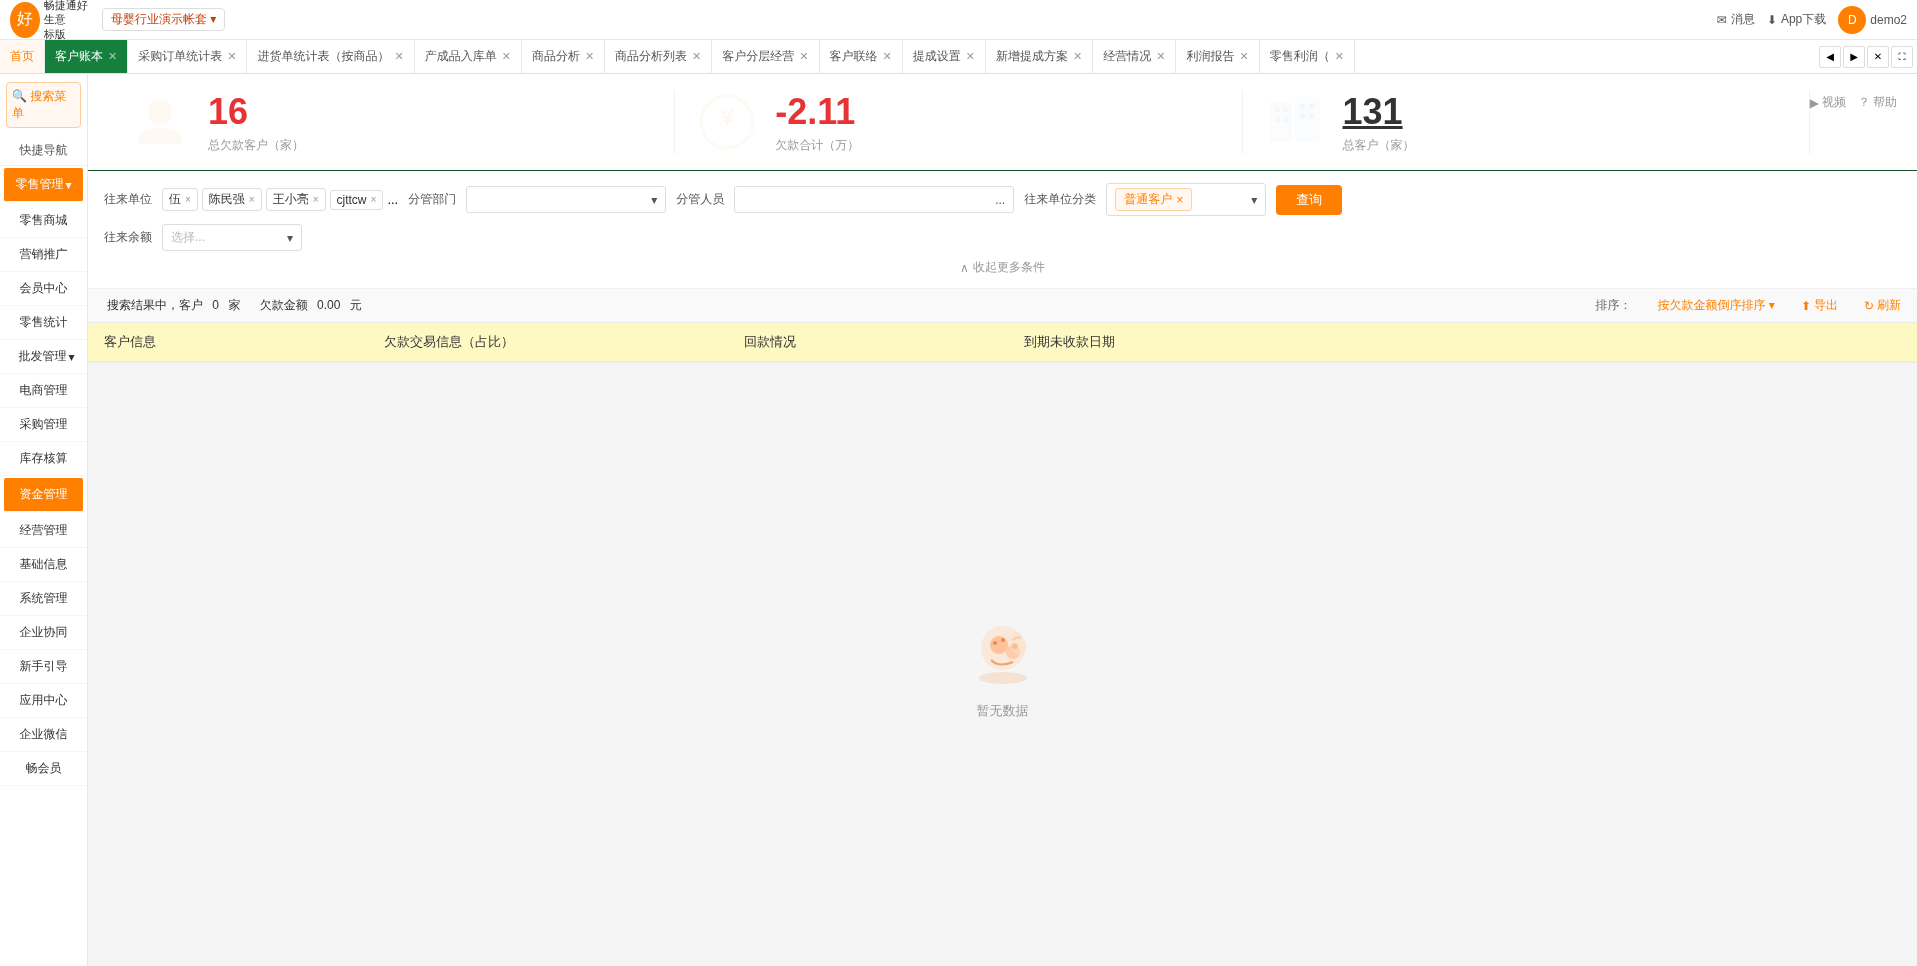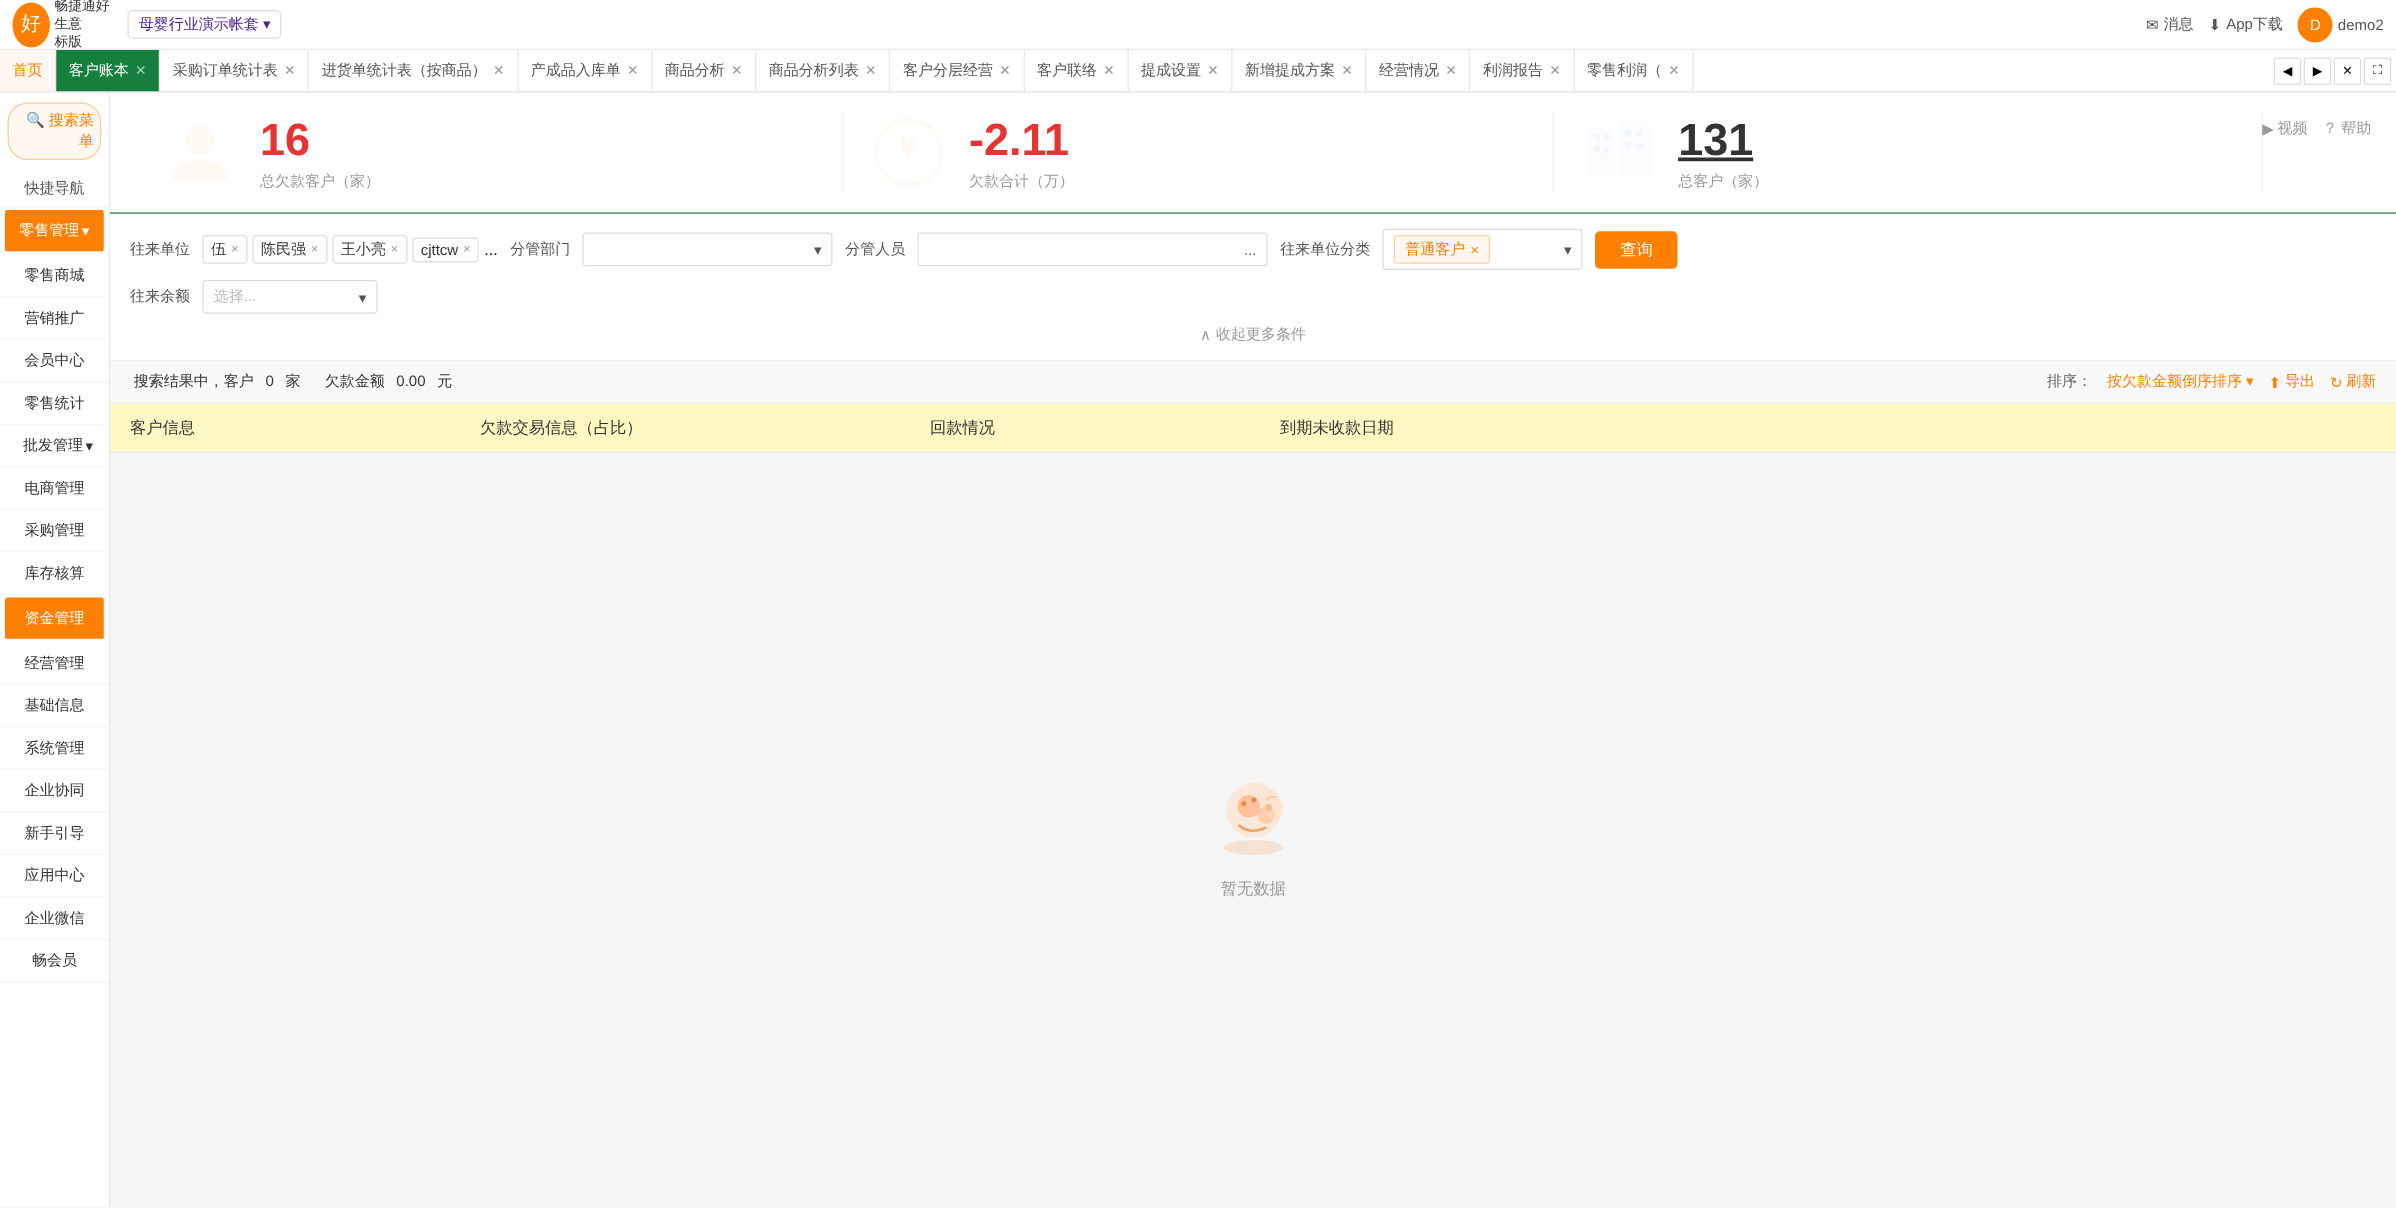--- a/index.html
+++ b/index.html
@@ -3,41 +3,41 @@
   <meta charset="utf-8">
   <style>
     * { box-sizing: border-box; margin: 0; padding: 0; }
     body { font-family: 'Microsoft YaHei', Arial, sans-serif; font-size: 13px; background: #f5f5f5; overflow: hidden; height: 966px; display: flex; flex-direction: column; }
 
     
     .top-bar { background: #fff; height: 40px; display: flex; align-items: center; padding: 0 10px; border-bottom: 1px solid #e8e8e8; flex-shrink: 0; }
     .logo-area { display: flex; align-items: center; width: 88px; flex-shrink: 0; }
     .logo-icon { width: 36px; height: 36px; background: #ff7f00; border-radius: 50%; display: flex; align-items: center; justify-content: center; color: #fff; font-size: 16px; margin-right: 4px; }
     .logo-text { font-size: 11px; color: #333; line-height: 1.3; }
-    .dropdown-btn { background: none; border: 1px solid #ddd; border-radius: 4px; padding: 2px 8px; font-size: 12px; cursor: pointer; margin-left: 4px; color: #4c1d95; }
+    .dropdown-btn { background: none; border: 1px solid #ddd; border-radius: 4px; padding: 2px 8px; font-size: 12px; cursor: pointer; margin-left: 4px; color: #c2410c; }
     .top-right { margin-left: auto; display: flex; align-items: center; gap: 12px; }
     .top-right-item { display: flex; align-items: center; gap: 4px; font-size: 12px; color: #555; cursor: pointer; }
     .avatar { width: 28px; height: 28px; border-radius: 50%; background: #ff7f00; display: flex; align-items: center; justify-content: center; color: #fff; font-size: 12px; }
 
     
     .nav-tabs { background: #fff; height: 34px; display: flex; align-items: center; border-bottom: 1px solid #e0e0e0; flex-shrink: 0; overflow: hidden; }
     .nav-tab { display: flex; align-items: center; padding: 0 10px; height: 34px; font-size: 12px; color: #555; cursor: pointer; border-right: 1px solid #e8e8e8; white-space: nowrap; flex-shrink: 0; }
     .nav-tab.active { background: #15803d; color: #fff; }
     .nav-tab .close-x { margin-left: 5px; opacity: 0.6; font-size: 11px; }
     .nav-tab.home { background: #fff7f0; color: #ff7f00; }
     .nav-tabs-end { display: flex; align-items: center; margin-left: auto; gap: 2px; padding-right: 4px; }
     .nav-end-btn { width: 22px; height: 22px; border: 1px solid #ddd; background: #fff; cursor: pointer; display: flex; align-items: center; justify-content: center; font-size: 10px; border-radius: 2px; }
 
     
     .main-layout { display: flex; flex: 1; overflow: hidden; }
 
     
     .sidebar { width: 88px; background: #fff; border-right: 1px solid #e8e8e8; display: flex; flex-direction: column; overflow-y: auto; flex-shrink: 0; }
     .sidebar-search { padding: 8px 6px; }
-    .sidebar-search-btn { width: 100%; background: #fff7f0; border: 1px solid #ffcc99; border-radius: 16px; padding: 5px; font-size: 12px; color: #ff7f00; cursor: pointer; text-align: right; }
+    .sidebar-search-btn { width: 100%; background: #fff7f0; border: 1px solid #ffcc99; border-radius: 4px; padding: 5px; font-size: 12px; color: #ff7f00; cursor: pointer; text-align: left; }
     .sidebar-nav-btn { padding: 6px; text-align: center; font-size: 12px; color: #555; cursor: pointer; border-bottom: 1px solid #f0f0f0; }
     .sidebar-item { padding: 8px 6px; text-align: center; font-size: 12px; color: #333; cursor: pointer; border-bottom: 1px solid #f5f5f5; }
     .sidebar-item.active { background: #ff7f00; color: #fff; border-radius: 2px; margin: 2px 4px; }
     .sidebar-item.has-arrow { display: flex; align-items: center; justify-content: center; gap: 2px; }
 
     
     .content { flex: 1; overflow-y: auto; background: #f5f5f5; display: flex; flex-direction: column; }
 
     
     .stats-row { background: #fff; display: flex; align-items: center; padding: 16px 20px; border-bottom: 1px solid #14532d; gap: 0; }
@@ -63,21 +63,21 @@
     .filter-select { border: 1px solid #ddd; border-radius: 3px; padding: 4px 8px; font-size: 12px; color: #555; min-width: 120px; display: flex; align-items: center; justify-content: space-between; cursor: pointer; background: #fff; }
     .filter-select-wide { min-width: 200px; }
     .filter-input-tag { background: #fff7f0; border: 1px solid #ffd0a0; border-radius: 3px; padding: 2px 8px; font-size: 12px; color: #ff7f00; display: flex; align-items: center; gap: 4px; }
     .filter-input-tag .tag-close { color: #ff7f00; cursor: pointer; }
     .collapse-btn { display: flex; align-items: center; gap: 4px; font-size: 12px; color: #999; cursor: pointer; margin: 0 auto; }
 
     
     .search-result-row { background: #f9f9f9; padding: 8px 16px; display: flex; align-items: flex-start; justify-content: space-between; border-bottom: 1px solid #ebebeb; }
     .search-result-text { font-size: 12px; color: #666; }
     .search-result-text span { color: #333; margin: 0 3px; }
-    .result-actions { display: flex; align-items: center; gap: 12px; }
+    .result-actions { display: flex; align-items: center; gap: 26px; }
     .sort-label { font-size: 12px; color: #666; }
     .sort-select { font-size: 12px; color: #ff7f00; border: none; background: none; cursor: pointer; }
     .action-btn { display: flex; align-items: center; gap: 3px; font-size: 12px; color: #ff7f00; cursor: pointer; }
 
     
     .table-header { display: grid; grid-template-columns: 280px 360px 280px 1fr; background: #fef9c3; border-bottom: 2px solid #ebebeb; padding: 10px 16px; }
     .table-col-header { font-size: 13px; color: #333; font-weight: 500; }
 
     
     .empty-state { display: flex; flex-direction: column; align-items: center; justify-content: center; flex: 1; padding: 60px 0; }

